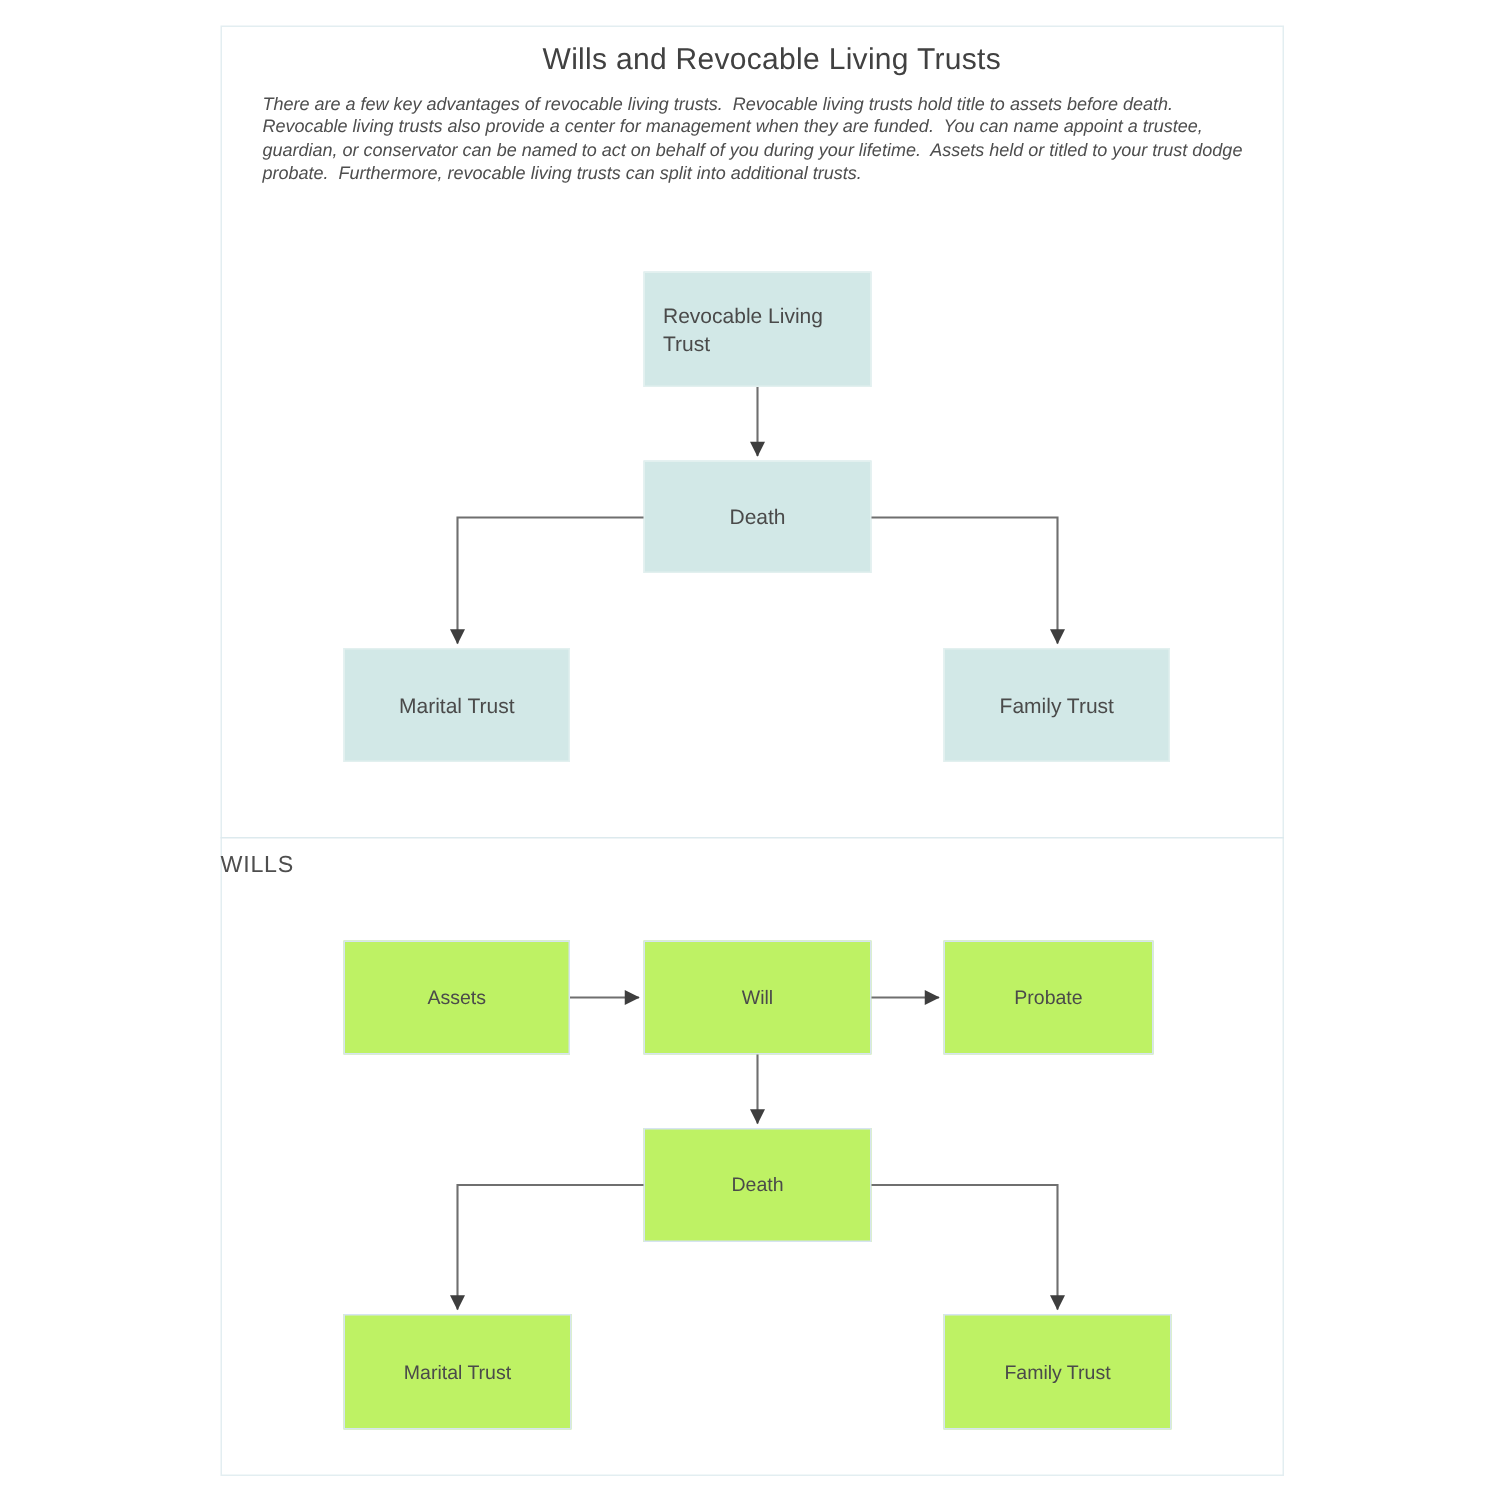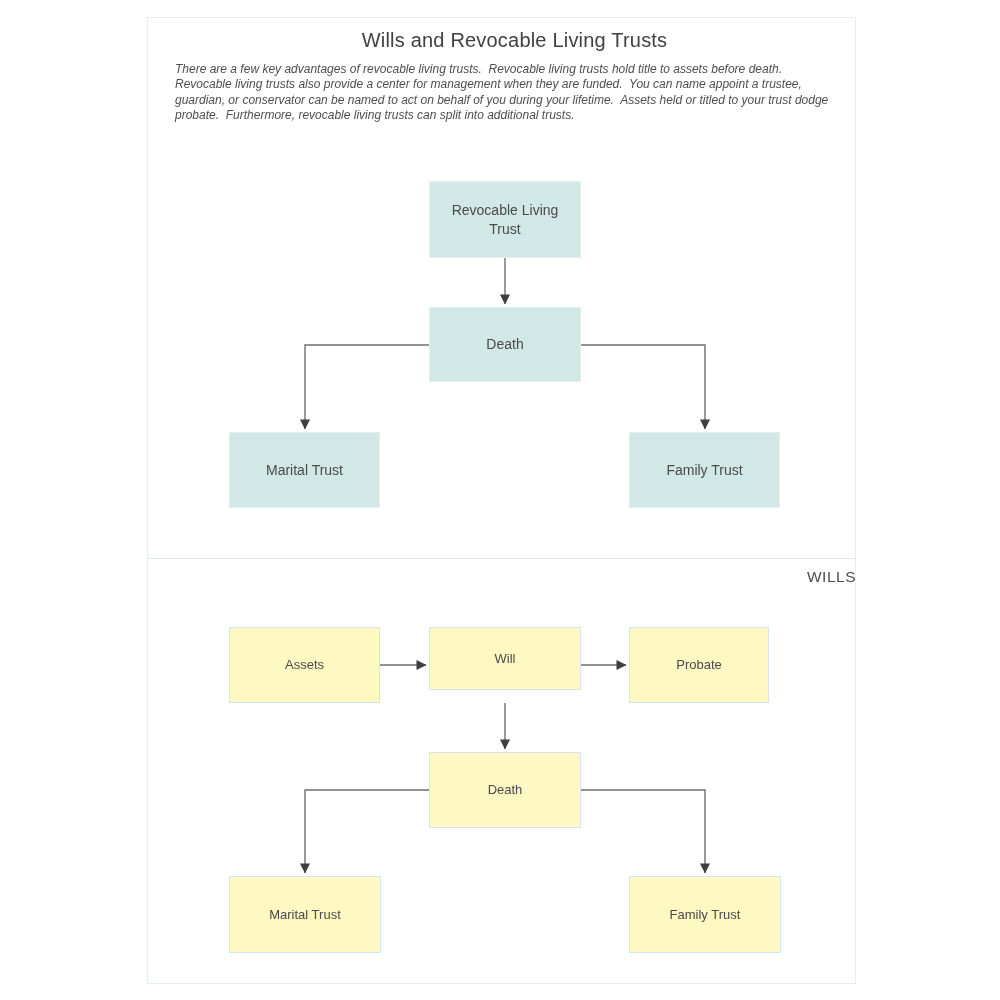--- a/index.html
+++ b/index.html
@@ -56,55 +56,54 @@
     color: #4e4e4e;
     white-space: pre-wrap;
     font-style: italic;
   }
   .wills-title {
     position: absolute;
     left: 147px;
     top: 568px;
     width: 709px;
     margin: 0;
-    text-align: right;
+    text-align: left;
     font-size: 15.5px;
     font-weight: 400;
     color: #4e4e4e;
     letter-spacing: 0.5px;
   }
   .node {
     position: absolute;
     display: flex;
     align-items: center;
     justify-content: center;
-    text-align: center;
     box-sizing: border-box;
     color: #4a4a4a;
     padding: 4px 12px;
     line-height: 1.35;
   }
   .node.teal {
     background: #d2e8e7;
     border: 1px solid #e2f0ef;
     font-size: 14px;
   }
   .node.blue {
-    background: #fef9c3;
+    background: #bef264;
     border: 1px solid #d6e4f1;
     font-size: 13px;
   }
   
   .n-rlt      { left: 429px; top: 181px; width: 152px; height: 77px; }
   .n-death1   { left: 429px; top: 307px; width: 152px; height: 75px; }
   .n-marital1 { left: 229px; top: 432px; width: 151px; height: 76px; }
   .n-family1  { left: 629px; top: 432px; width: 151px; height: 76px; }
   
   .n-assets   { left: 229px; top: 627px; width: 151px; height: 76px; }
-  .n-will     { left: 429px; top: 627px; width: 152px; height: 63px; }
+  .n-will     { left: 429px; top: 627px; width: 152px; height: 76px; }
   .n-probate  { left: 629px; top: 627px; width: 140px; height: 76px; }
   .n-death2   { left: 429px; top: 752px; width: 152px; height: 76px; }
   .n-marital2 { left: 229px; top: 876px; width: 152px; height: 77px; }
   .n-family2  { left: 629px; top: 876px; width: 152px; height: 77px; }
   .connector-layer {
     position: absolute;
     left: 0;
     top: 0;
     width: 1000px;
     height: 1000px;

